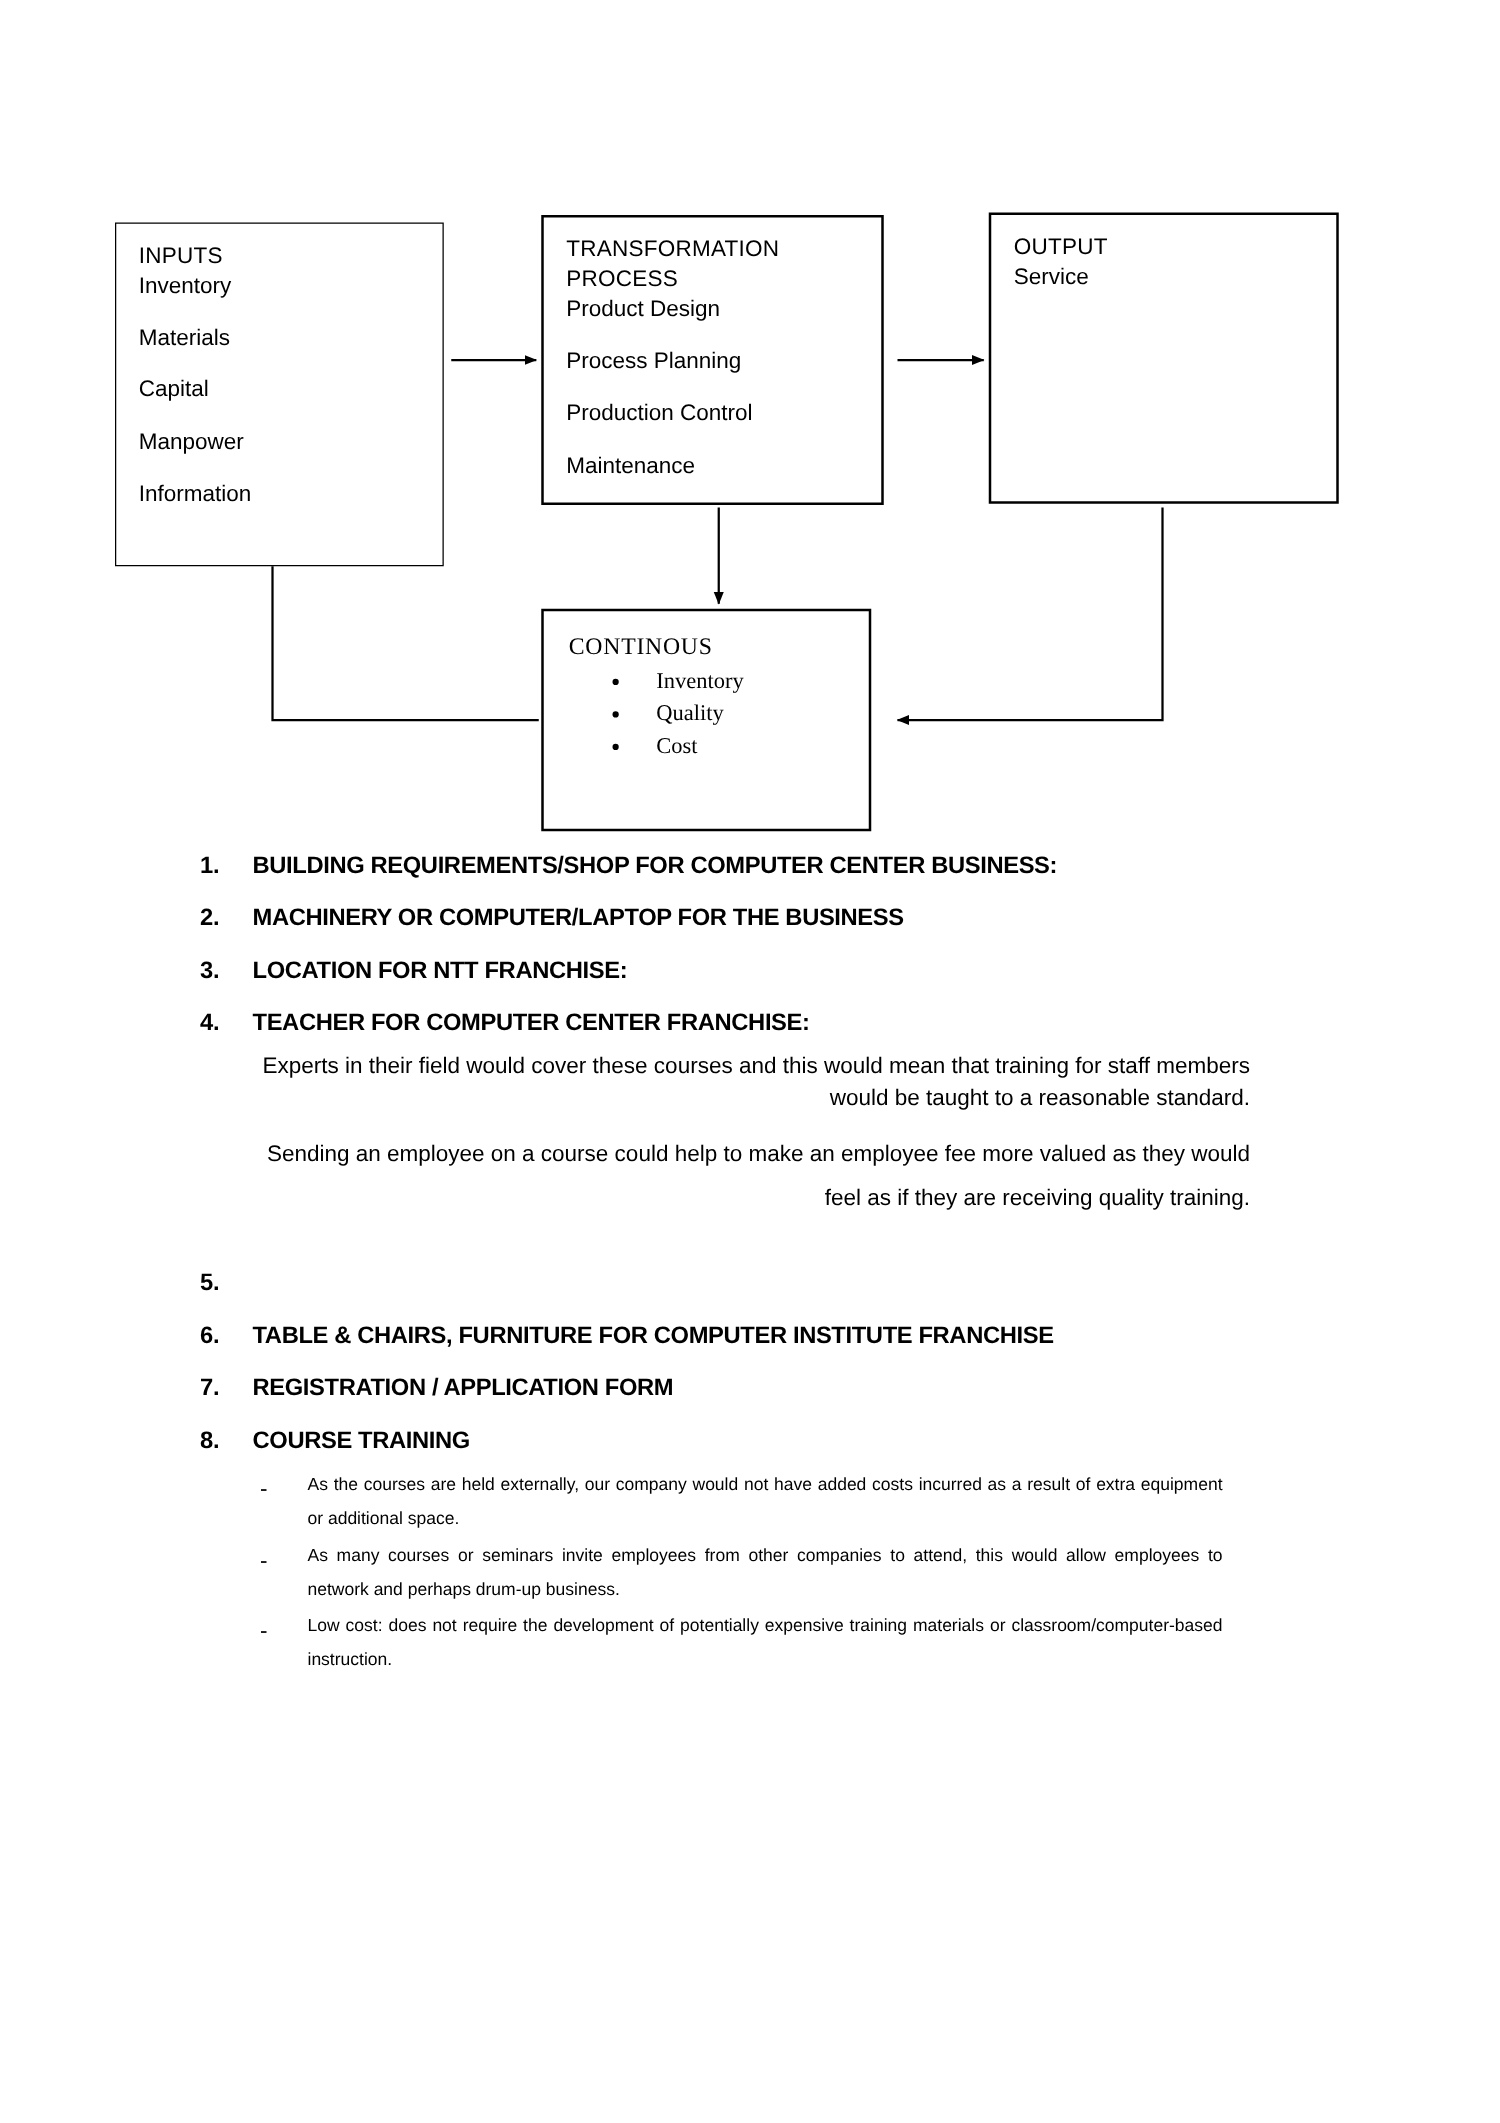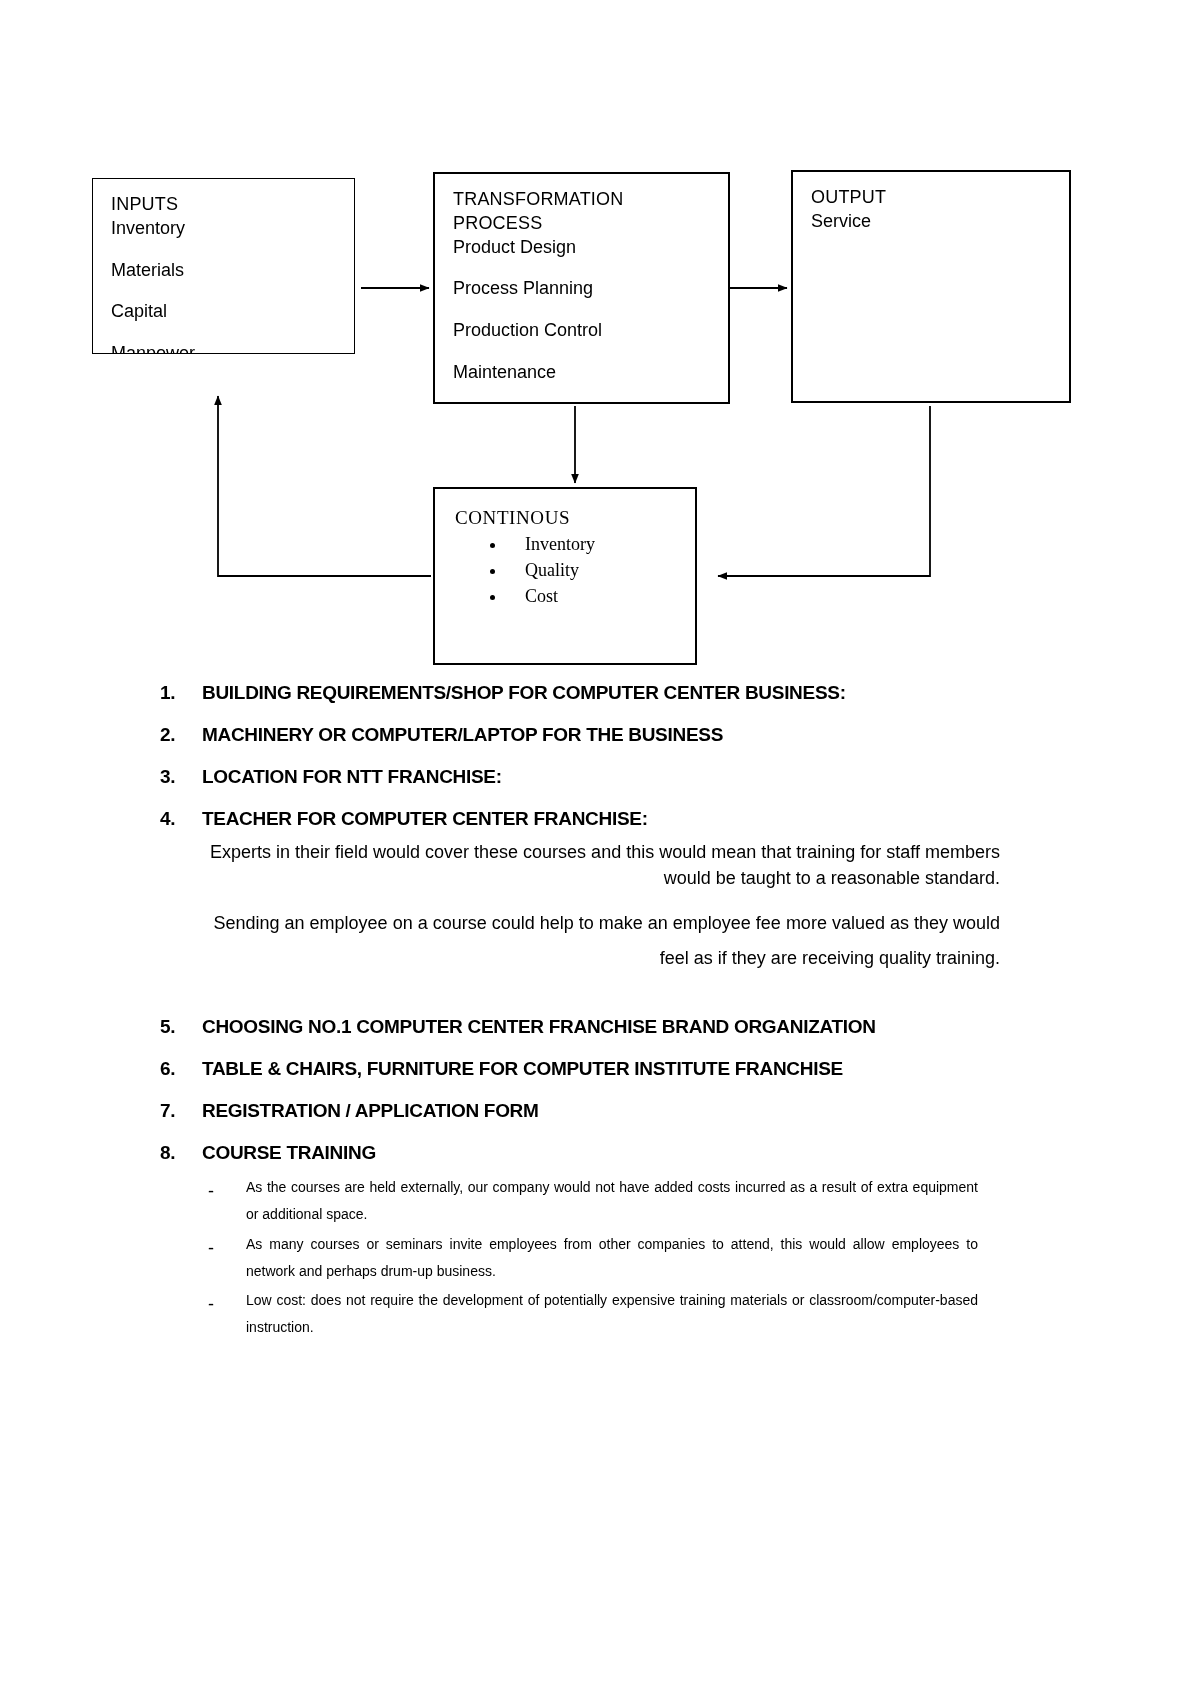--- a/index.html
+++ b/index.html
@@ -40,22 +40,22 @@
   .dbox-line {
     font-family: "Liberation Sans", sans-serif;
     font-size: 18px;
     line-height: 1.32;
   }
   .dbox-inner {
     padding: 14px 0 0 18px;
   }
   .spaced .dbox-line { margin-top: 18px; }
 
-  #box-inputs { left: 92px; top: 178px; width: 263px; height: 176px; }
-  #box-transform { left: 433px; top: 172px; width: 297px; height: 232px; }
+  #box-inputs { left: 92px; top: 178px; width: 263px; height: 275px; }
+  #box-transform { left: 433px; top: 172px; width: 274px; height: 232px; }
   #box-output { left: 791px; top: 170px; width: 280px; height: 233px; }
   #box-continuous { left: 433px; top: 487px; width: 264px; height: 178px; }
   #box-continuous { border-width: 2px; }
   #box-transform { border-width: 2px; }
   #box-output { border-width: 2px; }
 
   .serif-block {
     font-family: "Liberation Serif", serif;
   }
   .serif-block .cont-title {
@@ -252,21 +252,20 @@
         <span class="heading-text">TEACHER FOR COMPUTER CENTER FRANCHISE:</span>
       </div>
       <p class="para">Experts in their field would cover these courses and this would mean that training for staff members would be taught to a reasonable standard.</p>
       <p class="para loose">Sending an employee on a course could help to make an employee fee more valued as they would feel as if they are receiving quality training.</p>
       <div class="gap-block"></div>
     </li>
 
     <li class="main-item">
       <div class="heading-row">
         <span class="heading-num">5.</span>
-        <span class="heading-text">CHOOSING NO.1 COMPUTER CENTER FRANCHISE BRAND ORGANIZATION</span>
       </div>
     </li>
 
     <li class="main-item">
       <div class="heading-row">
         <span class="heading-num">6.</span>
         <span class="heading-text">TABLE &amp; CHAIRS, FURNITURE FOR COMPUTER INSTITUTE FRANCHISE</span>
       </div>
     </li>
 

